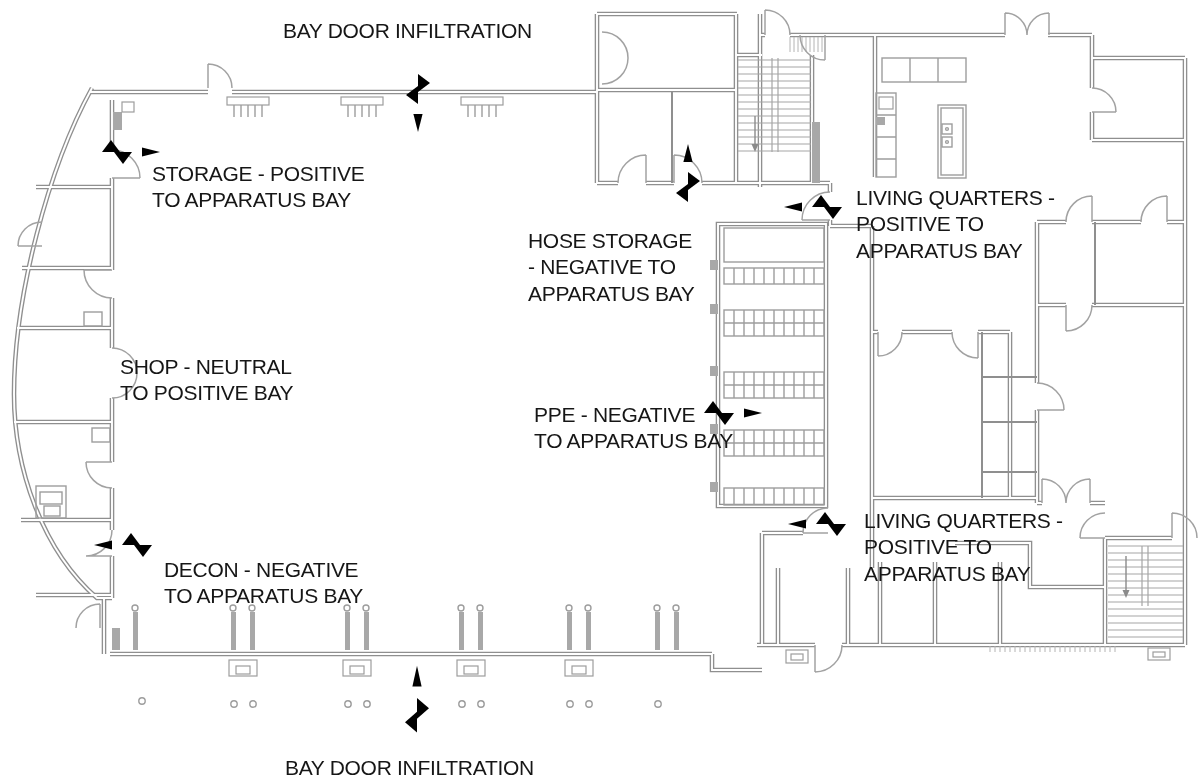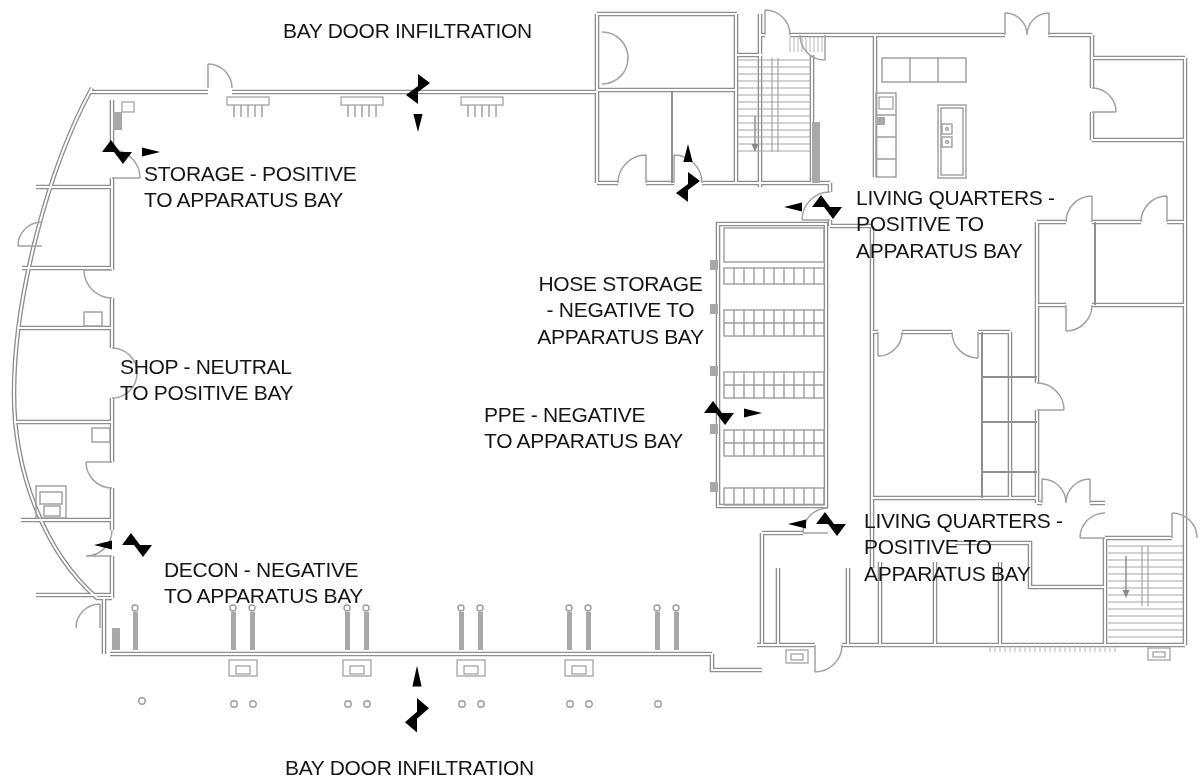--- a/index.html
+++ b/index.html
@@ -11,21 +11,21 @@
   .wi use{stroke:#ffffff;stroke-width:1.9;fill:none;stroke-linecap:butt;}
   .w1{stroke:#8f8f8f;stroke-width:2;fill:none;}
   .det{stroke:#9d9d9d;stroke-width:1.4;fill:none;}
   .detf{stroke:#9d9d9d;stroke-width:1.2;fill:#ffffff;}
   .fill{fill:#a8a8a8;stroke:none;}
   .door{stroke:#a2a2a2;stroke-width:1.5;fill:none;}
   .hatch{stroke:#b4b4b4;stroke-width:1;fill:none;}
   .tread{stroke:#a6a6a6;stroke-width:1.2;fill:none;}
   .lbl{position:absolute;color:#161616;font-size:21px;line-height:1.26;
        letter-spacing:-0.3px;white-space:pre-line;}
-  .ctr{text-align:center;margin-top:43px;}
+  .ctr{text-align:left;}
 </style>
 </head>
 <body>
 
 <div class="stage">
 <svg width="1200" height="782" viewBox="0 0 1200 782">
   <defs>
     <path id="p1" d="M92,88 C48,168 14,298 14,394 C14,468 42,550 97,598 L112,598"></path>
     <path id="p2" d="M90,92 L208,92 M232,92 L597,92"></path>
     <path id="p3" d="M597,14 L597,183 M597,14 L737,14 M736,14 L736,183 M597,90 L736,90 M736,55 L762,55 M812,55 L812,183"></path>
@@ -289,31 +289,31 @@
     <g class="arrow" transform="translate(162,545) rotate(180)">
           <use href="#flow-arrow"></use>
         </g>
     <g class="arrow" transform="translate(417,744) rotate(-90) scale(1.15,1)">
           <use href="#flow-arrow"></use>
         </g>
   </g>
 </svg>
 
   <div class="lbl" style="left:283px;top:18px">BAY DOOR INFILTRATION</div>
-  <div class="lbl" style="left:144px;top:161px">STORAGE - POSITIVE
+  <div class="lbl" style="left:152px;top:161px">STORAGE - POSITIVE
 TO APPARATUS BAY</div>
   <div class="lbl ctr" style="left:528px;top:228px;width:185px">HOSE STORAGE
 - NEGATIVE TO
 APPARATUS BAY</div>
   <div class="lbl" style="left:856px;top:185px">LIVING QUARTERS -
 POSITIVE TO
 APPARATUS BAY</div>
   <div class="lbl" style="left:120px;top:354px">SHOP - NEUTRAL
 TO POSITIVE BAY</div>
-  <div class="lbl" style="left:484px;top:402px">PPE - NEGATIVE
+  <div class="lbl" style="left:534px;top:402px">PPE - NEGATIVE
 TO APPARATUS BAY</div>
   <div class="lbl" style="left:864px;top:508px">LIVING QUARTERS -
 POSITIVE TO
 APPARATUS BAY</div>
   <div class="lbl" style="left:164px;top:557px">DECON - NEGATIVE
 TO APPARATUS BAY</div>
   <div class="lbl" style="left:285px;top:755px">BAY DOOR INFILTRATION</div>
 </div>
 
 </body></html>

